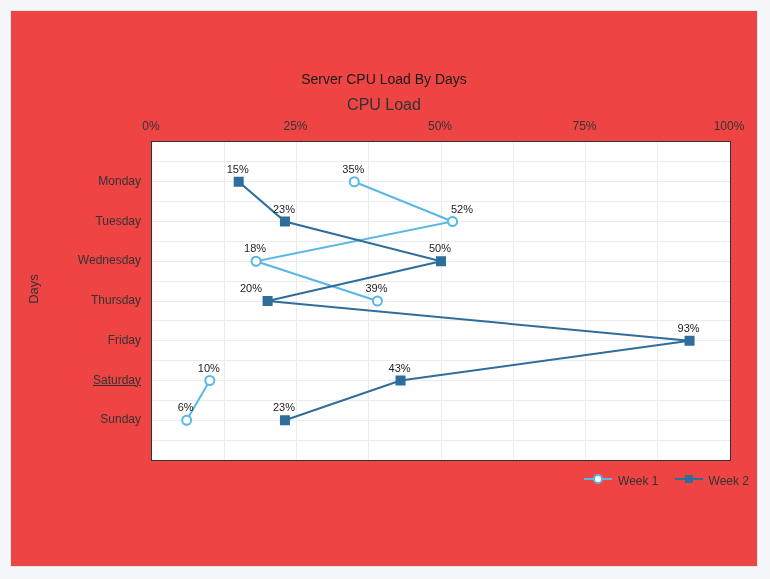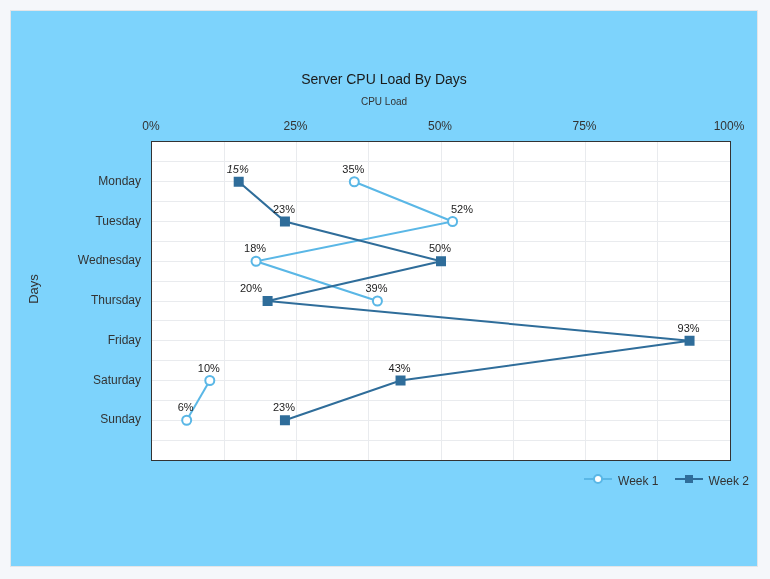--- a/index.html
+++ b/index.html
@@ -11,39 +11,39 @@
     background: #f5f7fa;
     color: #1a1a1a;
   }
   .chart-frame {
     position: absolute;
     left: 10px;
     top: 10px;
     width: 748px;
     height: 557px;
     border: 1px solid #e3e5e8;
-    background: #7dd3fc;
+    background: #ef4444;
     box-sizing: border-box;
   }
   .chart-title {
     position: absolute;
     left: 0;
     top: 60px;
     width: 100%;
     text-align: center;
     font-size: 14px;
     color: #1a1a1a;
   }
   .axis-title-x {
     position: absolute;
     left: 0;
     top: 85px;
     width: 100%;
     text-align: center;
-    font-size: 10px;
+    font-size: 16px;
     color: #333;
   }
   .axis-title-y {
     position: absolute;
     left: 8px;
     top: 50%;
     transform: translateY(-50%) rotate(-90deg);
     transform-origin: center;
     font-size: 13px;
     color: #333;
@@ -124,21 +124,21 @@
       <div class="xtick" style="left: 573.5px; top: 108px;">75%</div>
       <div class="xtick" style="left: 718px; top: 108px; text-align: right;">100%</div>
     </div>
 
   <div id="yticks">
       <div class="ytick" style="left: 50px; top: 169.75px;">Monday</div>
       <div class="ytick" style="left: 50px; top: 209.5px;">Tuesday</div>
       <div class="ytick" style="left: 50px; top: 249.25px;">Wednesday</div>
       <div class="ytick" style="left: 50px; top: 289px;">Thursday</div>
       <div class="ytick" style="left: 50px; top: 328.75px;">Friday</div>
-      <div class="ytick" style="left: 50px; top: 368.5px;">Saturday</div>
+      <div class="ytick" style="left: 50px; top: 368.5px; text-decoration: underline;">Saturday</div>
       <div class="ytick" style="left: 50px; top: 408.25px;">Sunday</div>
     </div>
 
   <div class="plot-area" id="plot">
     <div class="vgrid" style="left: 71.75px;"></div>
       <div class="vgrid" style="left: 144px;"></div>
       <div class="vgrid" style="left: 216.25px;"></div>
       <div class="vgrid" style="left: 288.5px;"></div>
       <div class="vgrid" style="left: 360.75px;"></div>
       <div class="vgrid" style="left: 433px;"></div>
@@ -190,20 +190,20 @@
             <rect x="10" y="2" width="8" height="8" fill="#2f6d9a"></rect>
           </svg></span>
         <span>Week 2</span>
       </span></div>
 <div class="dlabel" style="left: 342.3px; top: 163.75px;">35%</div>
     <div class="dlabel" style="left: 451px; top: 203.5px;">52%</div>
     <div class="dlabel" style="left: 244.04px; top: 243.25px;">18%</div>
     <div class="dlabel" style="left: 365.42px; top: 283px;">39%</div>
     <div class="dlabel" style="left: 197.8px; top: 362.5px;">10%</div>
     <div class="dlabel" style="left: 174.68px; top: 402.25px;">6%</div>
-    <div class="dlabel" style="left: 226.7px; top: 163.75px; font-style: italic;">15%</div>
+    <div class="dlabel" style="left: 226.7px; top: 163.75px;">15%</div>
     <div class="dlabel" style="left: 272.94px; top: 203.5px;">23%</div>
     <div class="dlabel" style="left: 429px; top: 243.25px;">50%</div>
     <div class="dlabel" style="left: 240px; top: 283px;">20%</div>
     <div class="dlabel" style="left: 677.54px; top: 322.75px;">93%</div>
     <div class="dlabel" style="left: 388.54px; top: 362.5px; text-align: center;">43%</div>
     <div class="dlabel" style="left: 272.94px; top: 402.25px;">23%</div>
   </div>
 
 </body></html>

